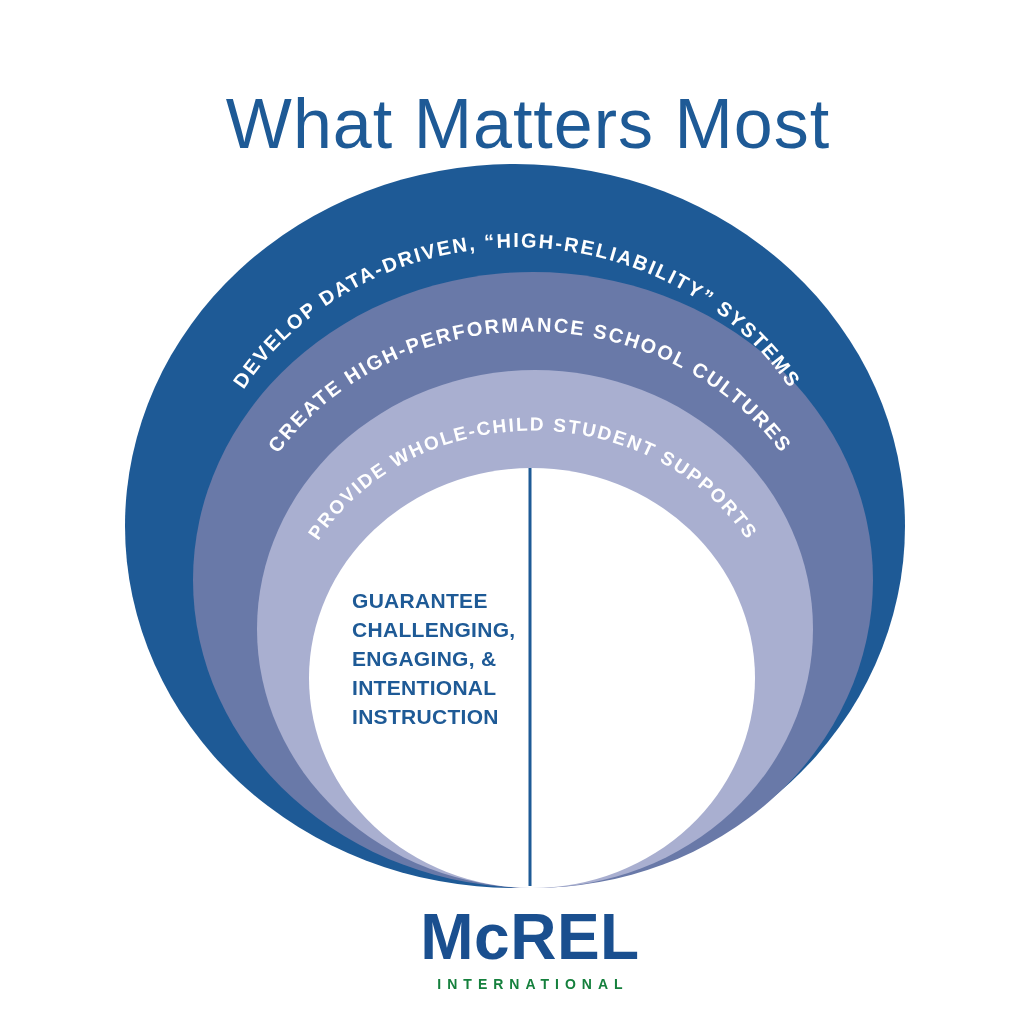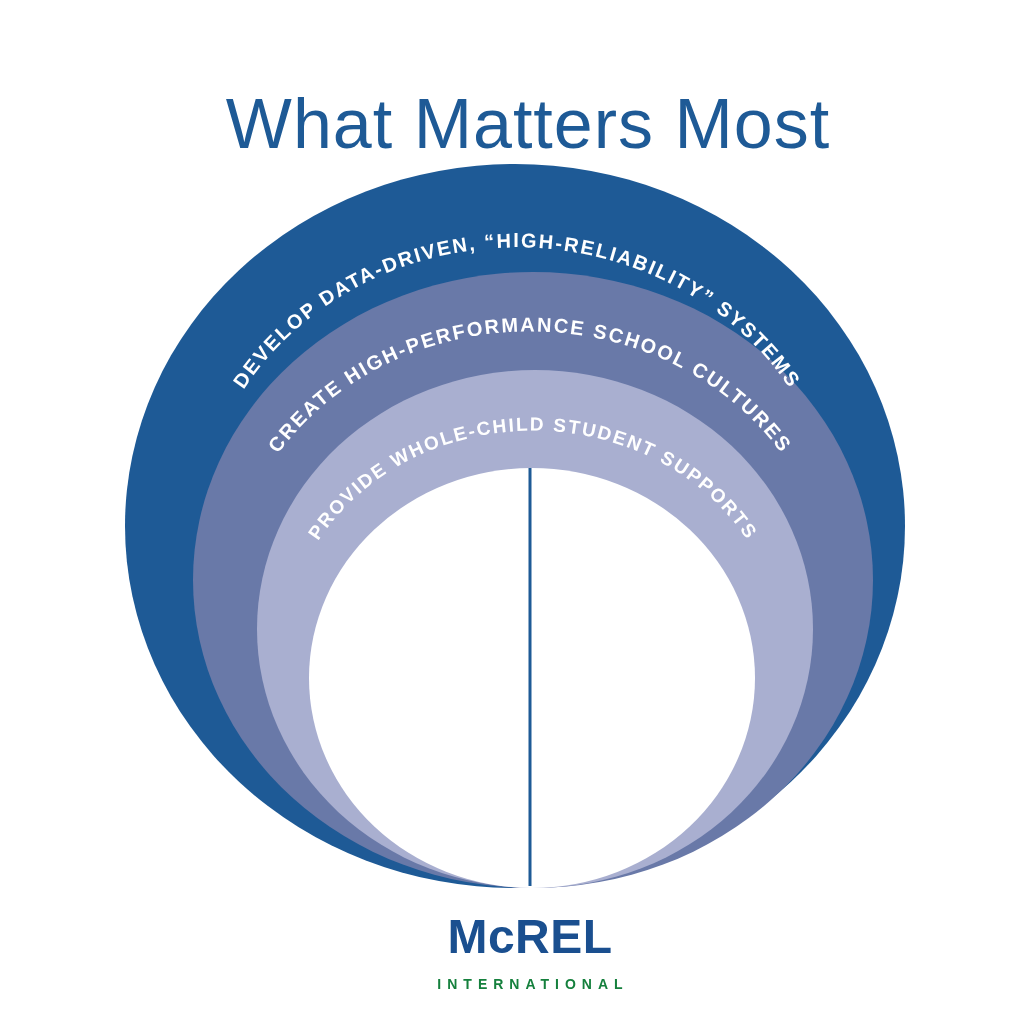--- a/index.html
+++ b/index.html
@@ -51,21 +51,21 @@
   .center-text.left  { left: 352px; top: 586px; }
   .center-text.right { left: 563px; top: 600px; }
   .logo {
     position: absolute;
     left: 530px;
     top: 912px;
     transform: translateX(-50%);
     text-align: center;
   }
   .logo-wordmark {
-    font-size: 48px;
+    font-size: 64px;
     font-weight: 700;
     color: #1A4F8F;
     letter-spacing: 0.5px;
     line-height: 50px;
   }
   .logo-subtitle {
     margin-top: 14px;
     font-size: 14px;
     font-weight: 700;
     color: #15803d;
@@ -98,19 +98,24 @@
       <textPath href="#arc-ring1" startOffset="50%">DEVELOP DATA-DRIVEN, “HIGH-RELIABILITY” SYSTEMS</textPath>
     </text>
     <text class="arc-text ring2" text-anchor="middle">
       <textPath href="#arc-ring2" startOffset="50%">CREATE HIGH-PERFORMANCE SCHOOL CULTURES</textPath>
     </text>
     <text class="arc-text ring3" text-anchor="middle">
       <textPath href="#arc-ring3" startOffset="50%">PROVIDE WHOLE-CHILD STUDENT SUPPORTS</textPath>
     </text>
   </svg>
 
+  <div class="center-text left">GUARANTEE
+CHALLENGING,
+ENGAGING, &amp;
+INTENTIONAL
+INSTRUCTION</div>
 
   <div class="logo">
     <div class="logo-wordmark">McREL</div>
     <div class="logo-subtitle">INTERNATIONAL</div>
   </div>
 
 </div>
 
 </body></html>

